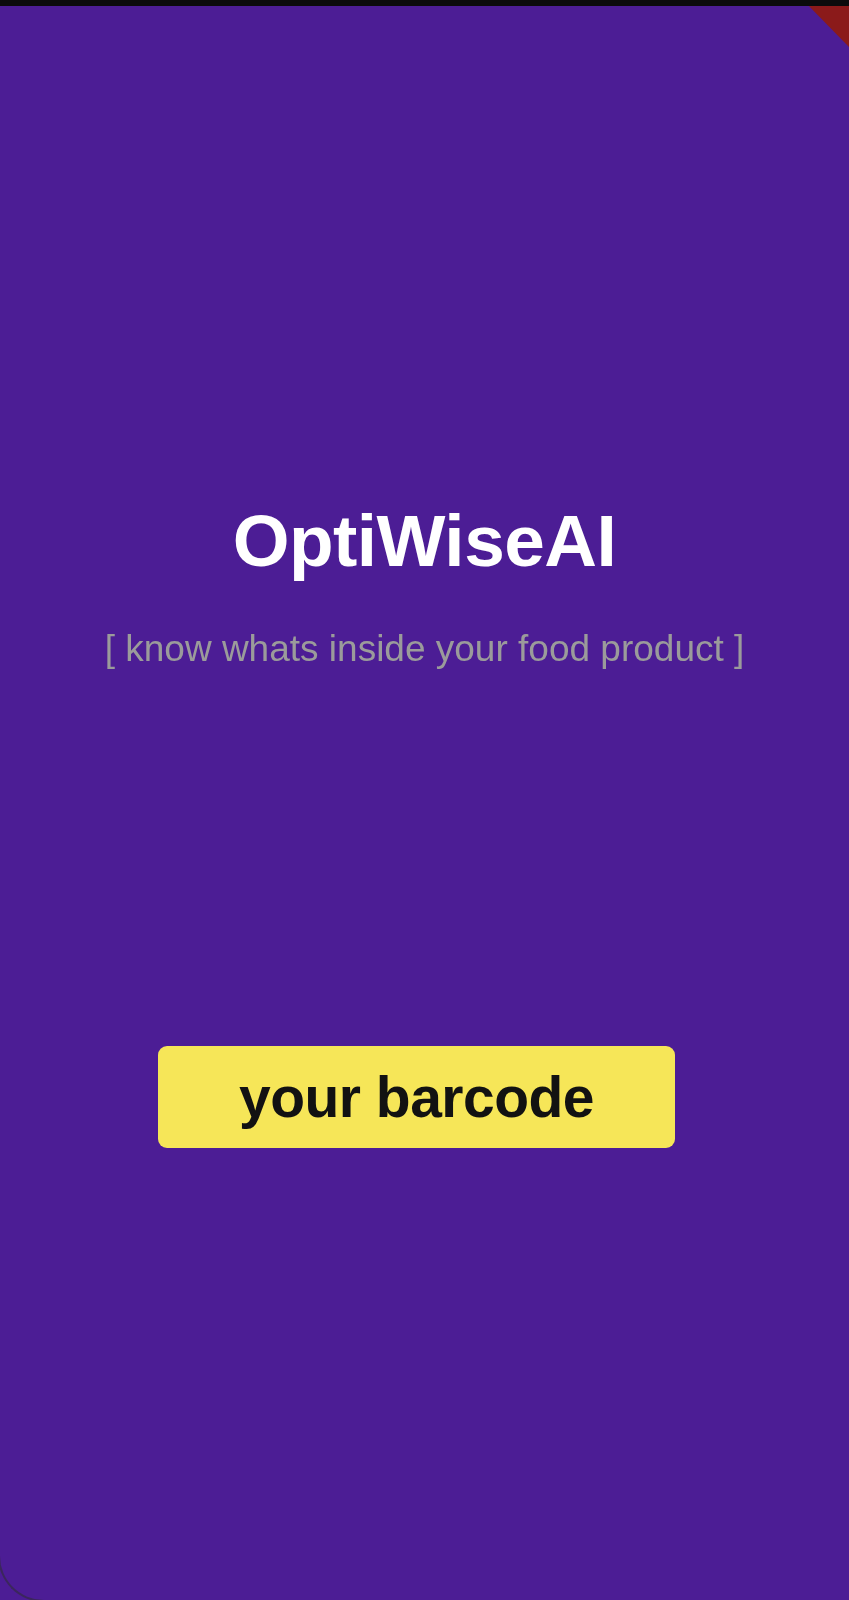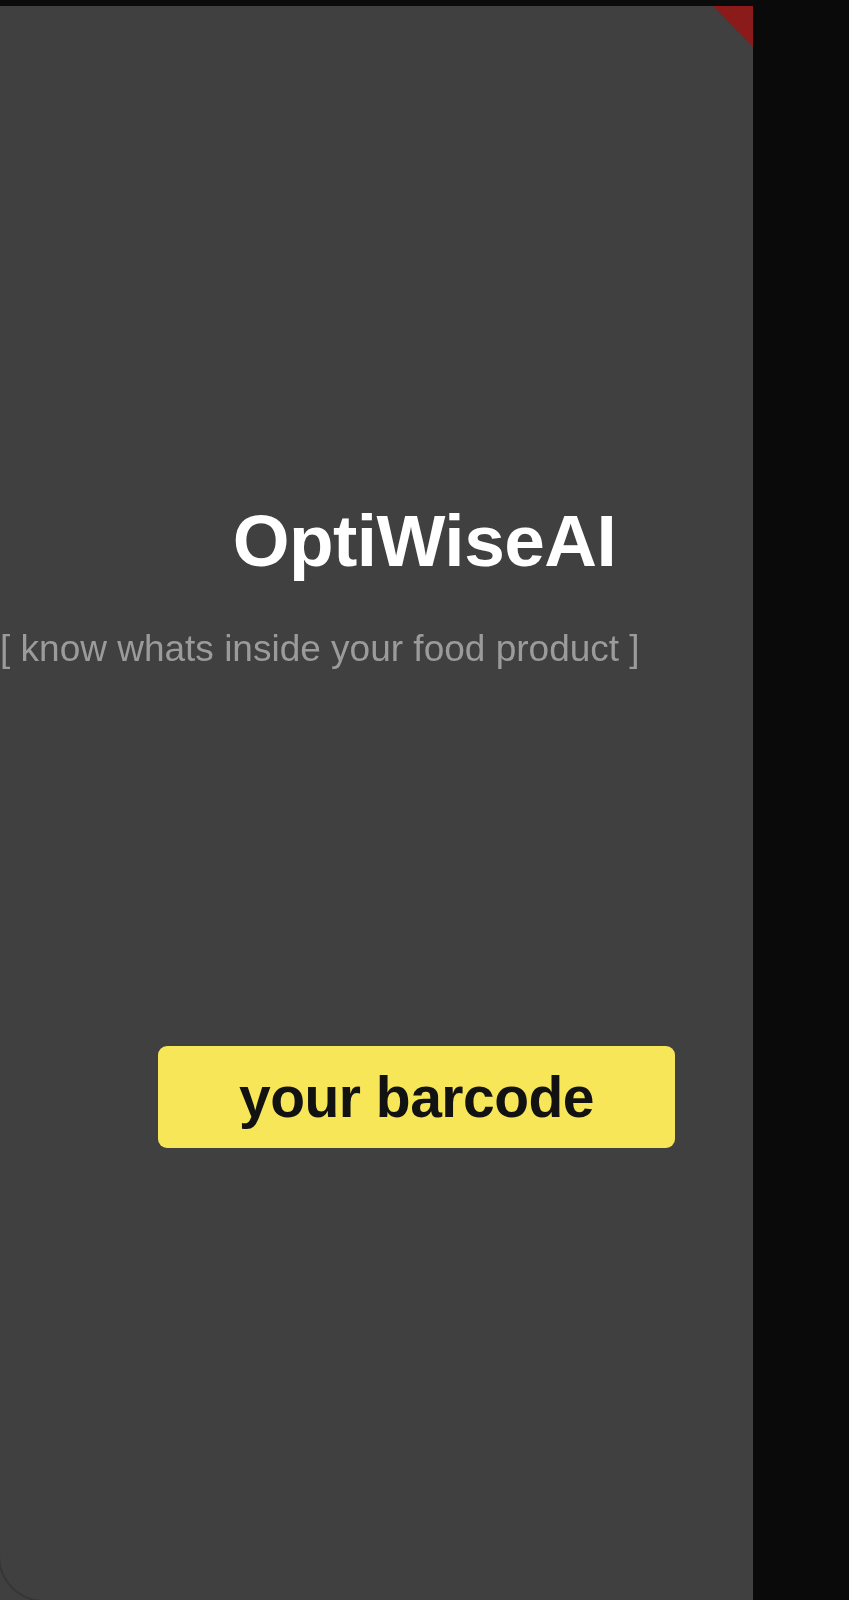--- a/index.html
+++ b/index.html
@@ -6,23 +6,23 @@
     margin: 0;
     padding: 0;
     background: #0a0a0a;
   }
   body {
     font-family: "Liberation Sans", sans-serif;
   }
 
   #app {
     position: relative;
-    width: 753px;
+    width: 849px;
     height: 1600px;
-    background: #404040;
+    background: #4c1d95;
     overflow: hidden;
     box-sizing: border-box;
   }
 
   
   .top-strip {
     position: absolute;
     top: 0;
     left: 0;
     width: 849px;
@@ -79,21 +79,21 @@
     letter-spacing: -0.5px;
     line-height: 1.0;
     white-space: nowrap;
   }
 
   .app-tagline {
     position: absolute;
     top: 592px;
     left: 0;
     width: 849px;
-    text-align: left;
+    text-align: center;
     color: #9b9b9b;
     font-size: 37px;
     font-weight: 400;
     letter-spacing: 0px;
     line-height: 1.1;
     white-space: nowrap;
   }
 
   .scan-button {
     position: absolute;

